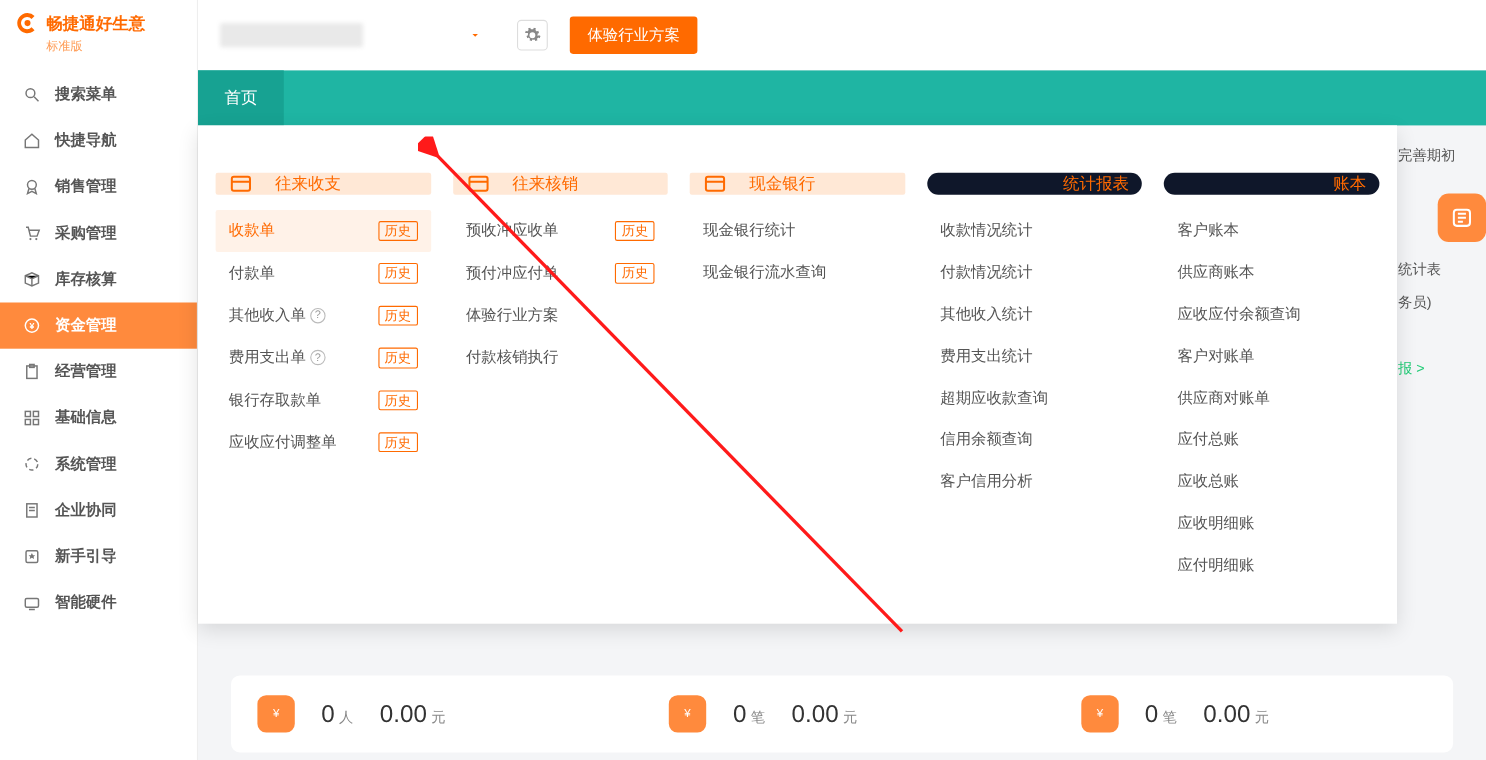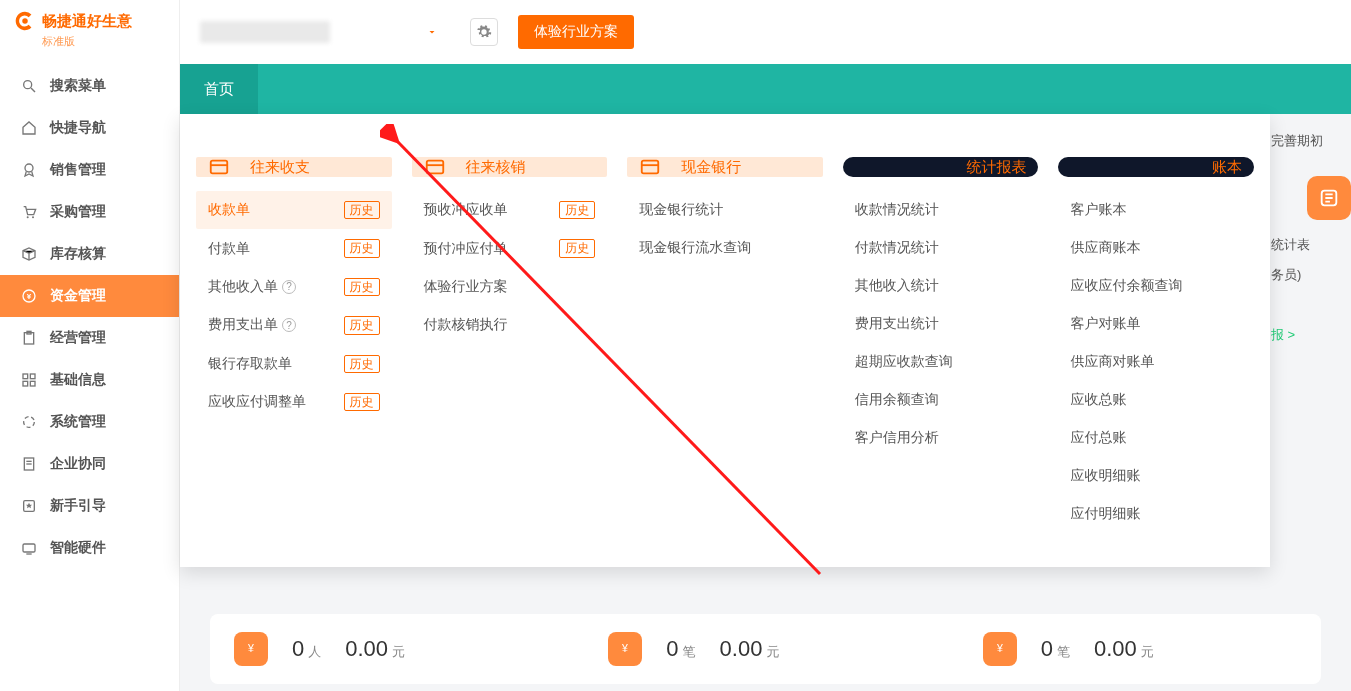--- a/index.html
+++ b/index.html
@@ -339,24 +339,24 @@
             <div class="mega-item">
               <span class="lbl">应收应付余额查询</span>
             </div>
             <div class="mega-item">
               <span class="lbl">客户对账单</span>
             </div>
             <div class="mega-item">
               <span class="lbl">供应商对账单</span>
             </div>
             <div class="mega-item">
+              <span class="lbl">应付总账</span>
+            </div>
+            <div class="mega-item">
               <span class="lbl">应收总账</span>
-            </div>
-            <div class="mega-item">
-              <span class="lbl">应付总账</span>
             </div>
             <div class="mega-item">
               <span class="lbl">应收明细账</span>
             </div>
             <div class="mega-item">
               <span class="lbl">应付明细账</span>
             </div>
           </div>
         </div>
 

